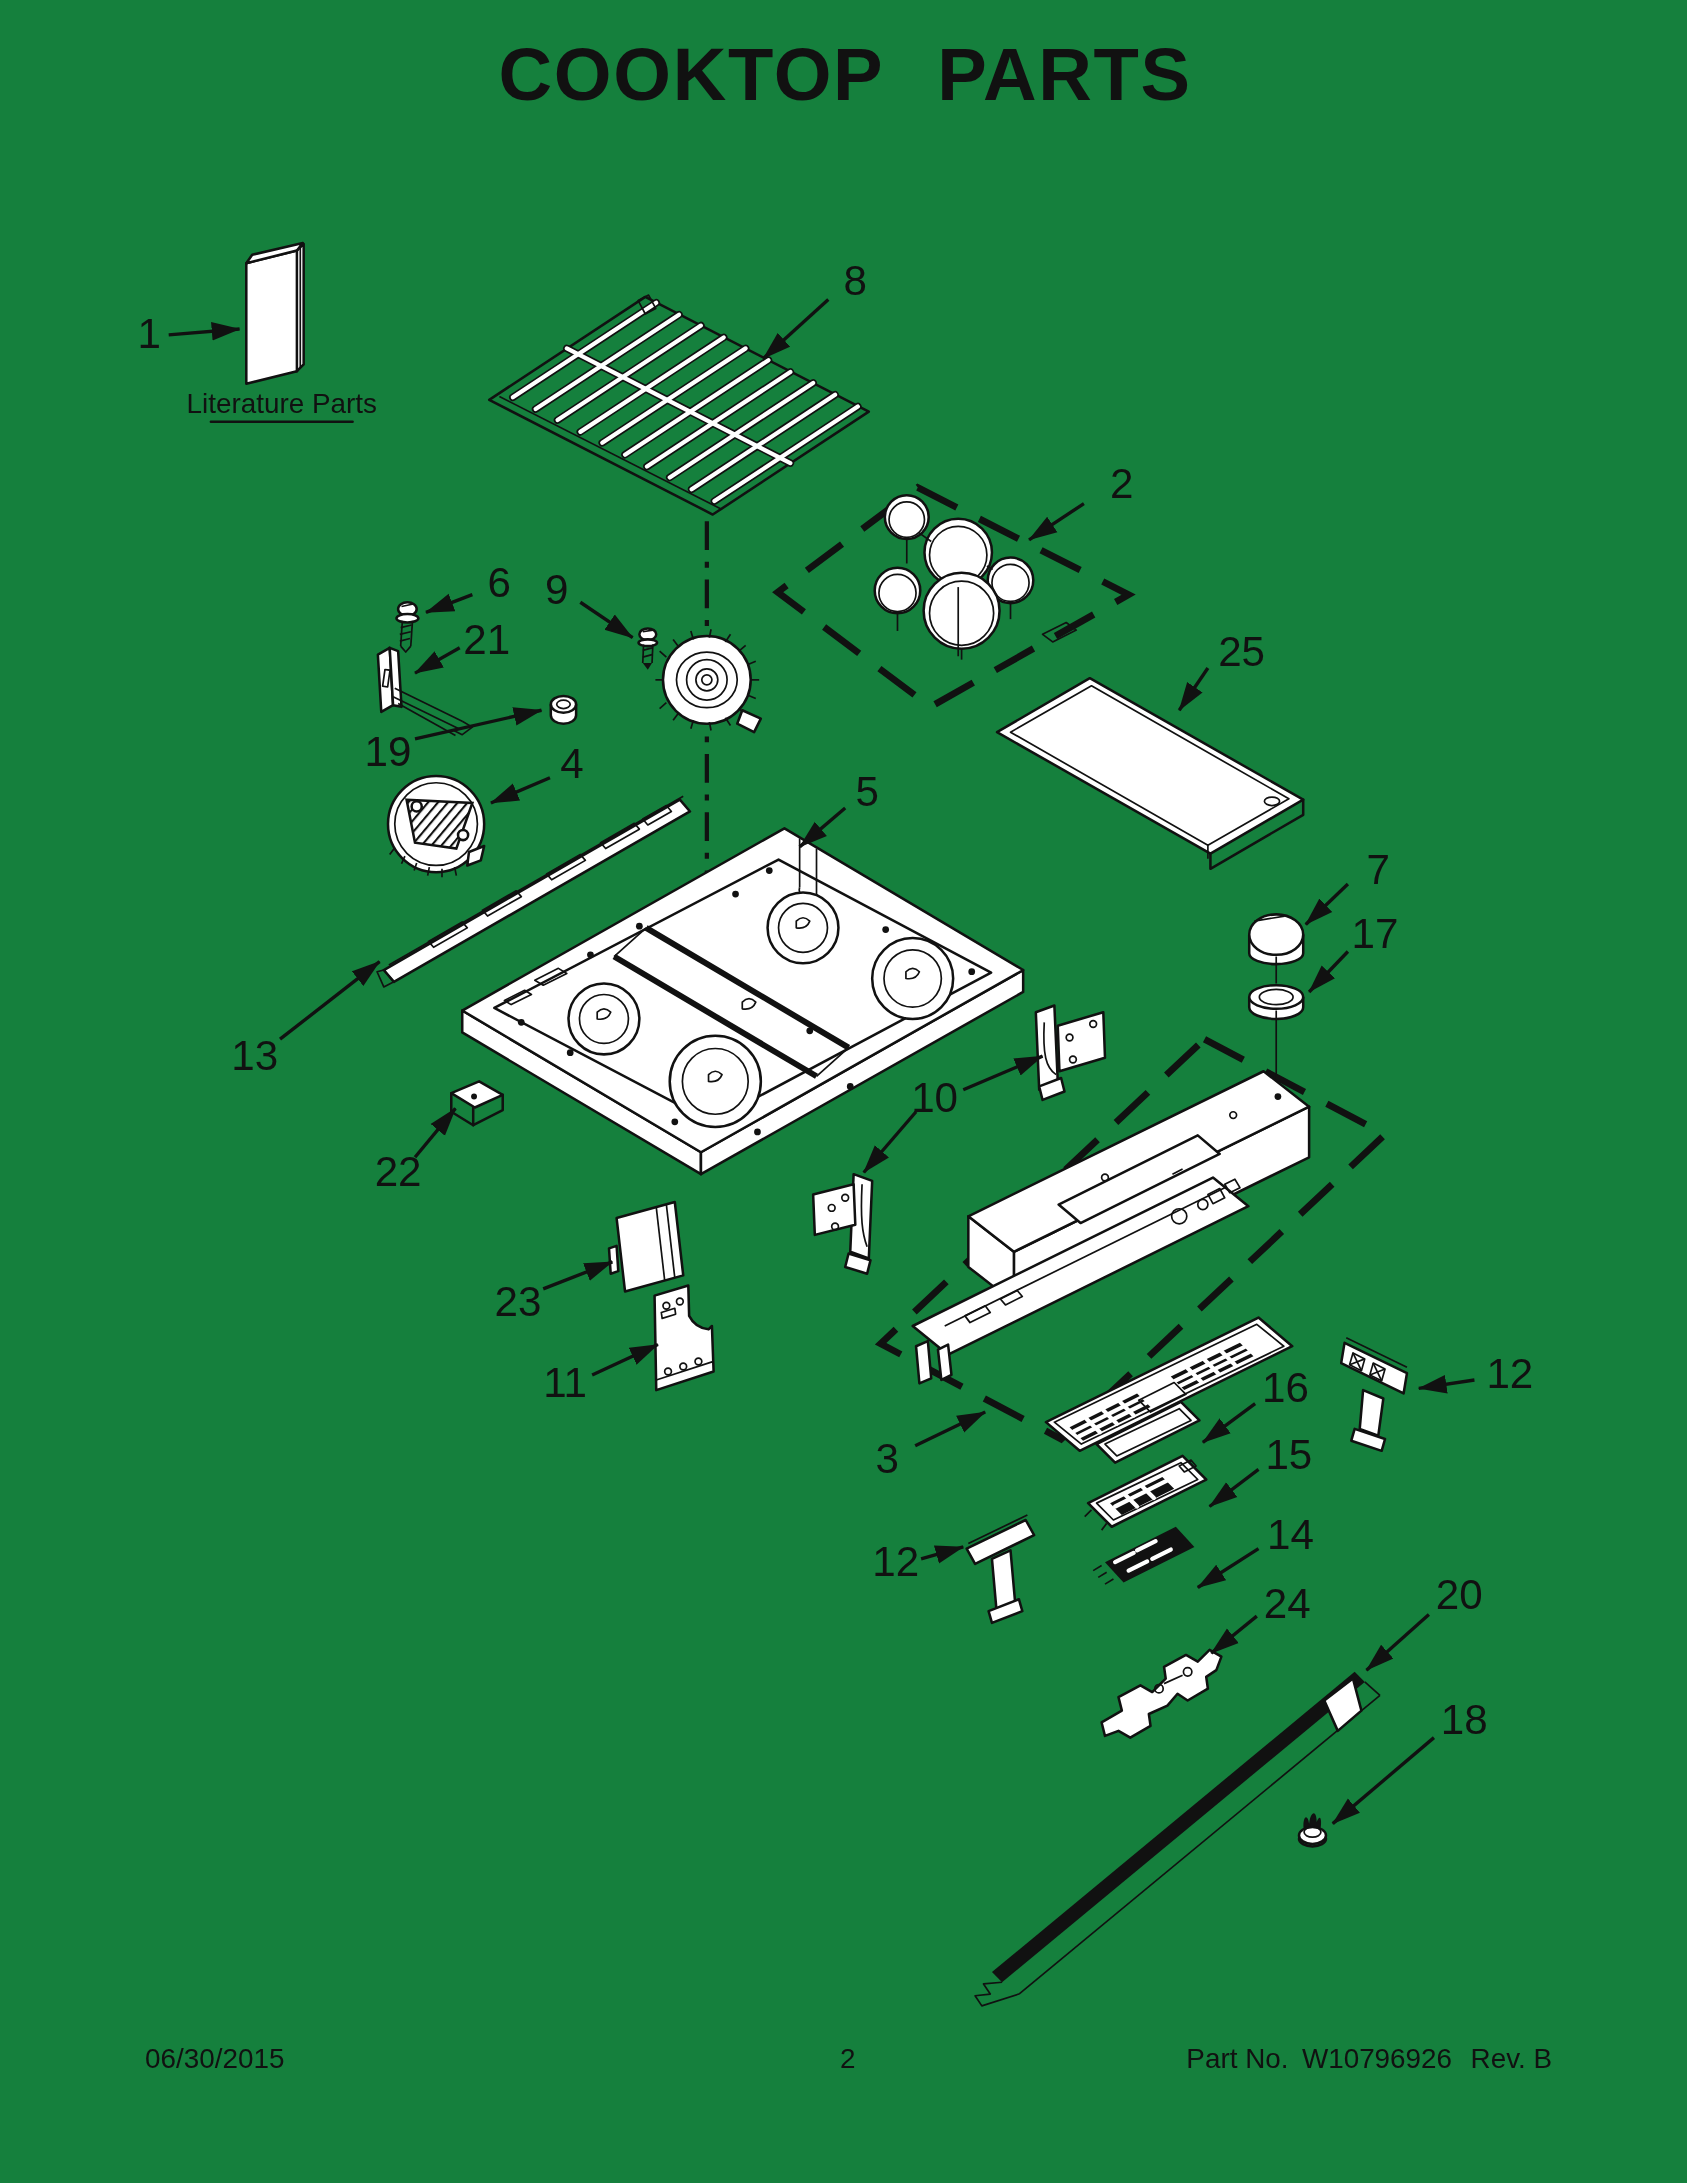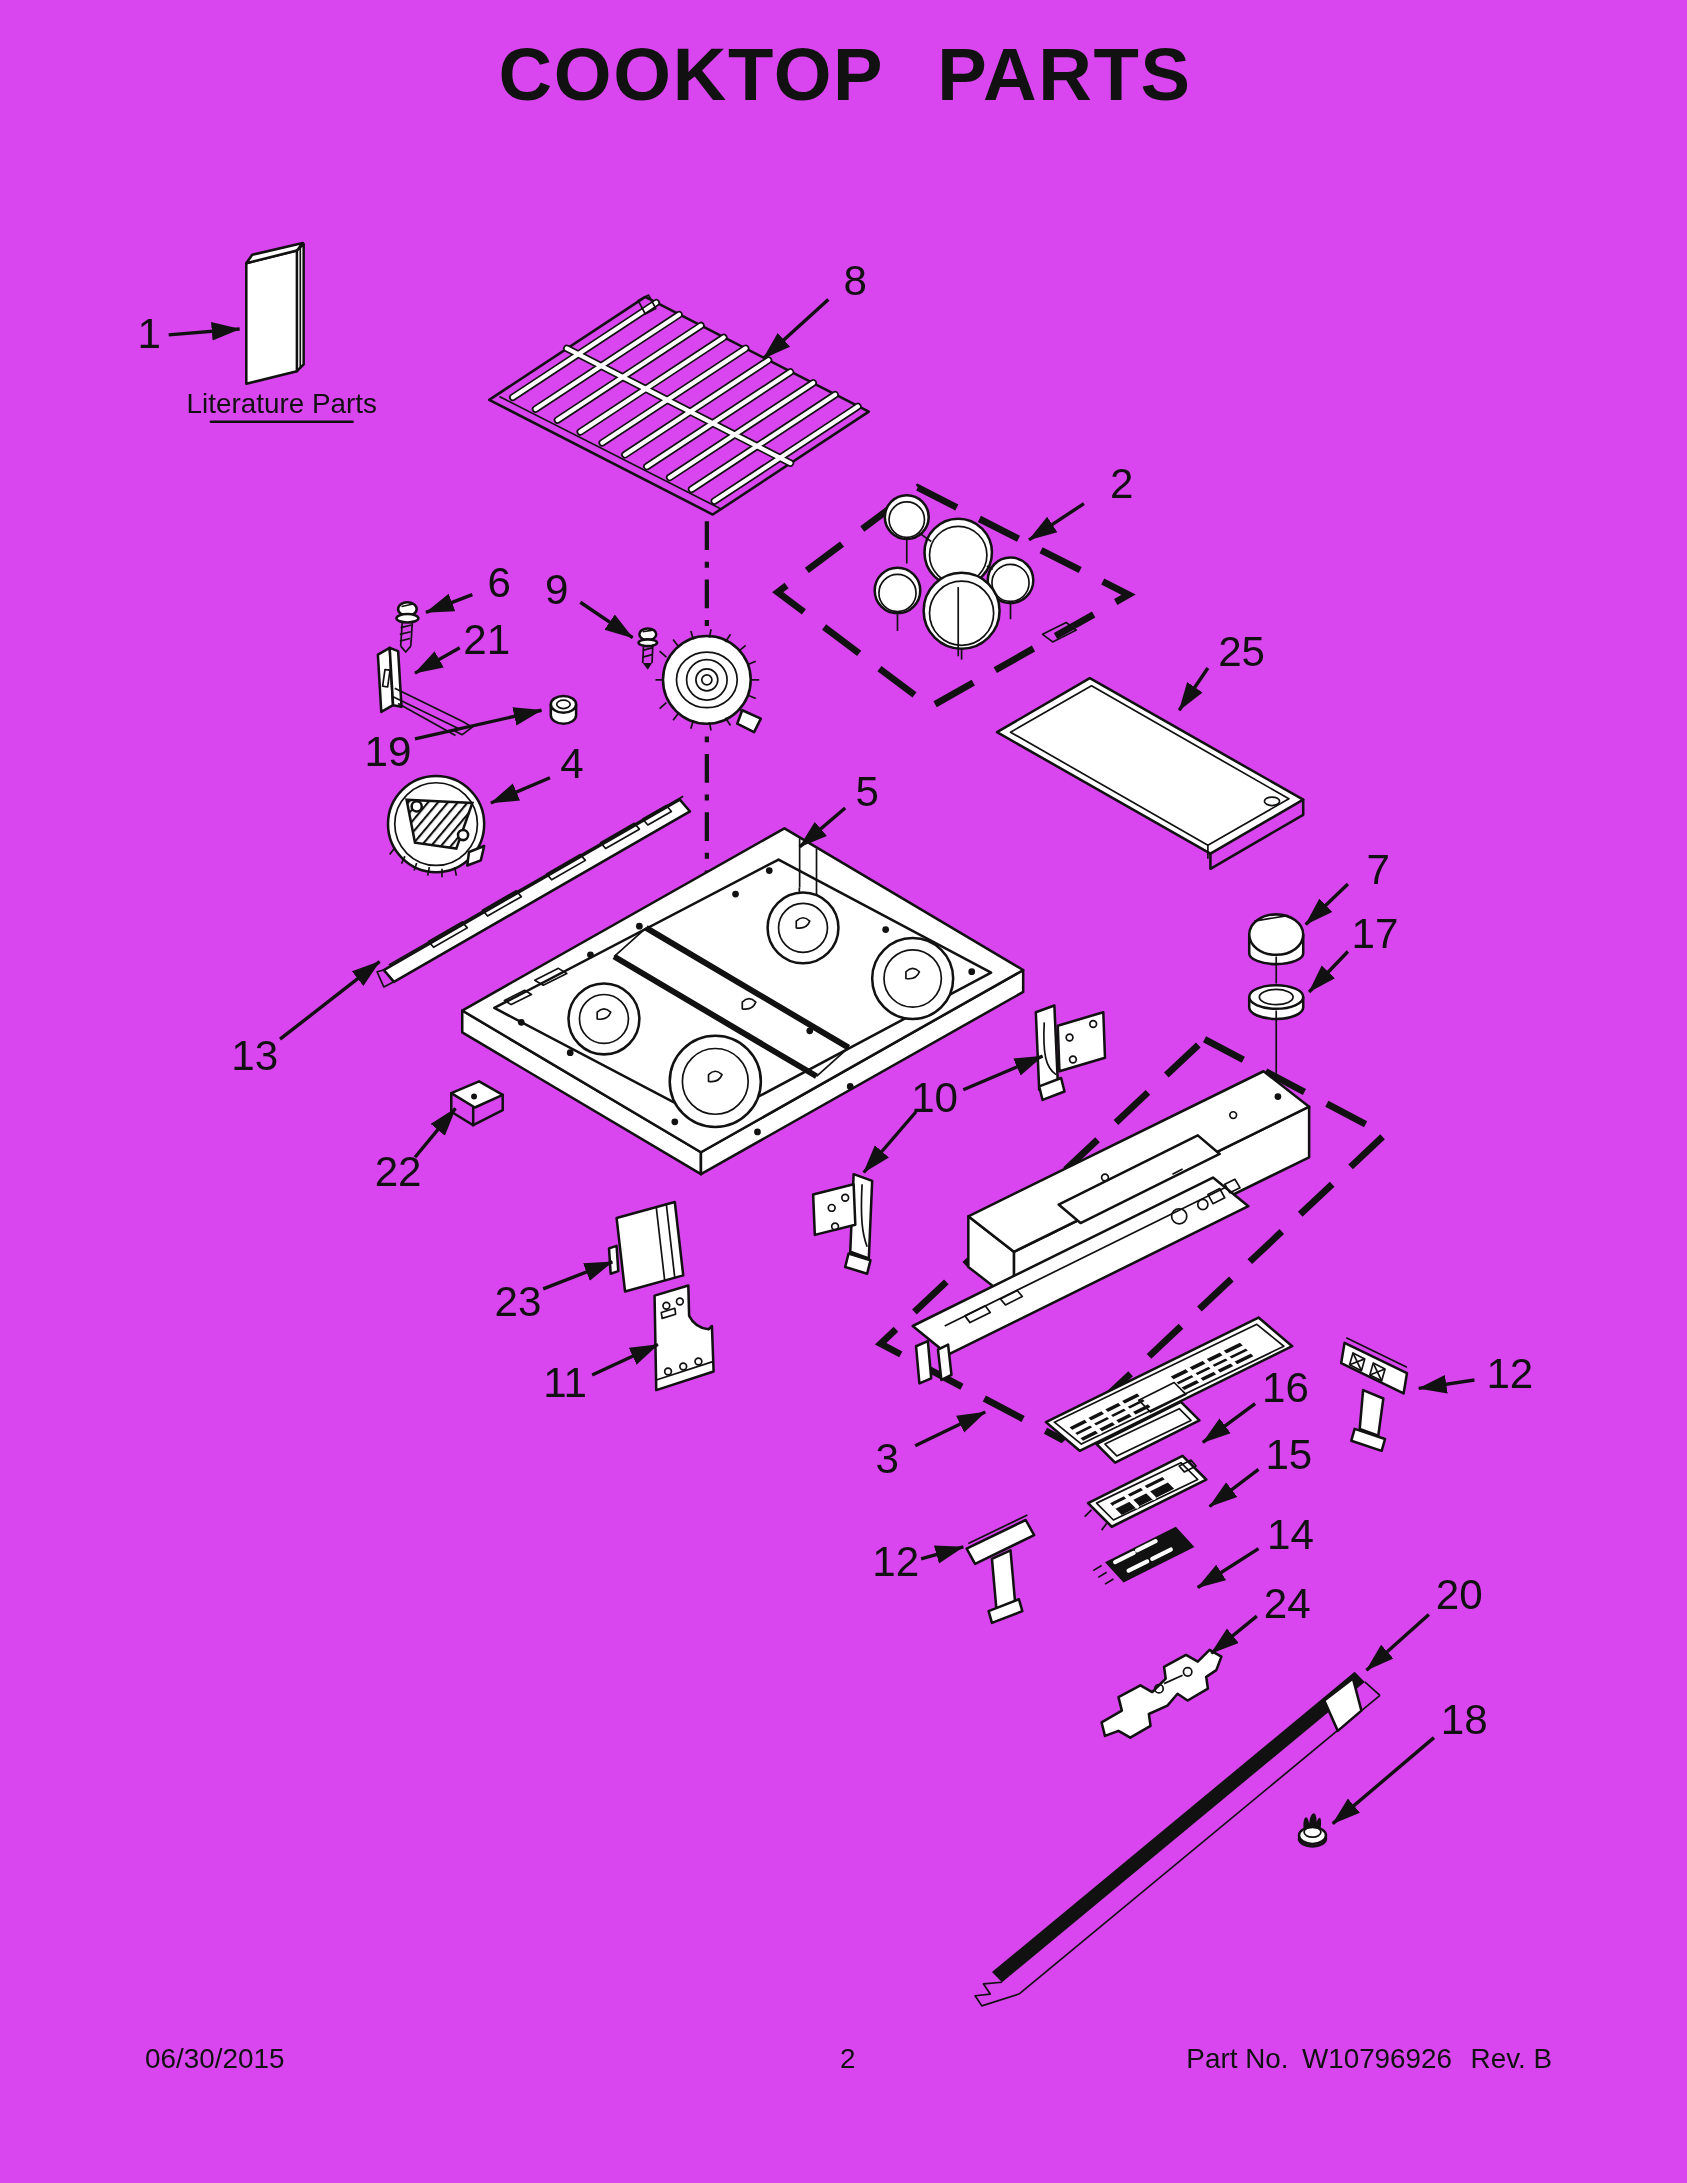--- a/index.html
+++ b/index.html
@@ -1,16 +1,16 @@
 <!DOCTYPE html>
 <html style="font-size:13.5px"><head>
 <meta charset="utf-8">
 <style>
   html,body{margin:0;padding:0;background:#e8e8e8;}
-  .page{width:1687px;height:2183px;background:#d946ef;position:relative;margin:0 auto;
+  .page{width:1687px;height:2183px;background:#15803d;position:relative;margin:0 auto;
         font-family:"Liberation Sans", sans-serif;}
   svg{position:absolute;left:0;top:0;}
   svg text{font-family:"Liberation Sans", sans-serif;fill:#111111;}
   .title{font-size:88px;font-weight:bold;letter-spacing:2px;word-spacing:38px;}
   .callout{font-size:50px;}
   .caption{font-size:33px;}
   .footer{font-size:33px;}
   .s{stroke:#111111;stroke-width:3;fill:none;stroke-linejoin:round;stroke-linecap:round;}
   .s2{stroke:#111111;stroke-width:2;fill:none;stroke-linejoin:round;}
   .sf{stroke:#111111;stroke-width:3;fill:#ffffff;stroke-linejoin:round;}

